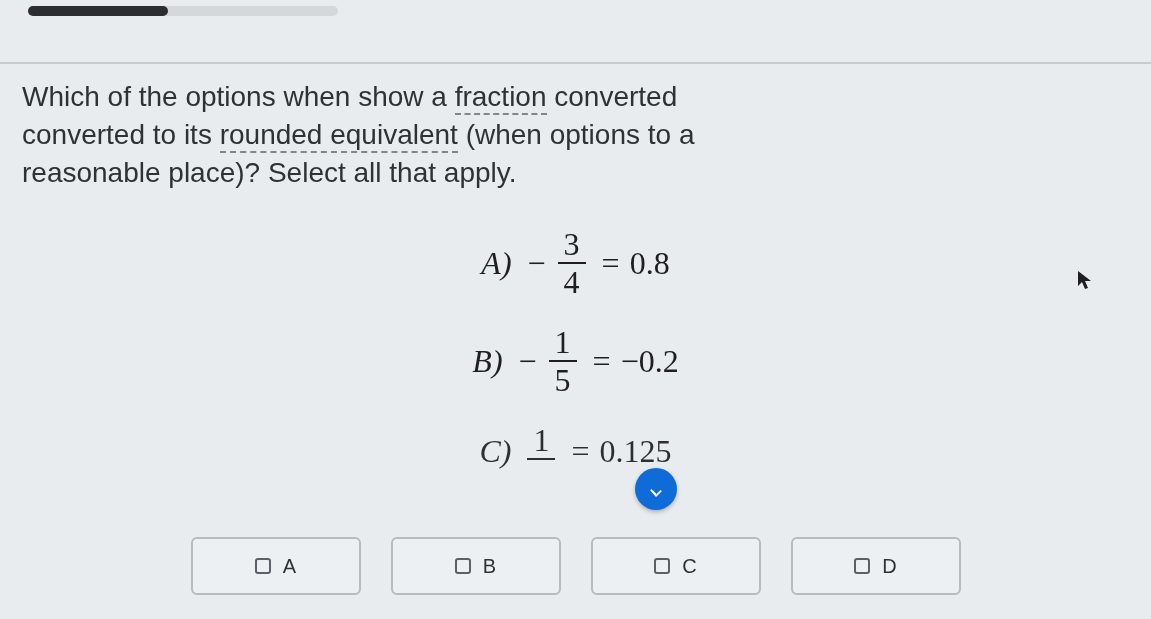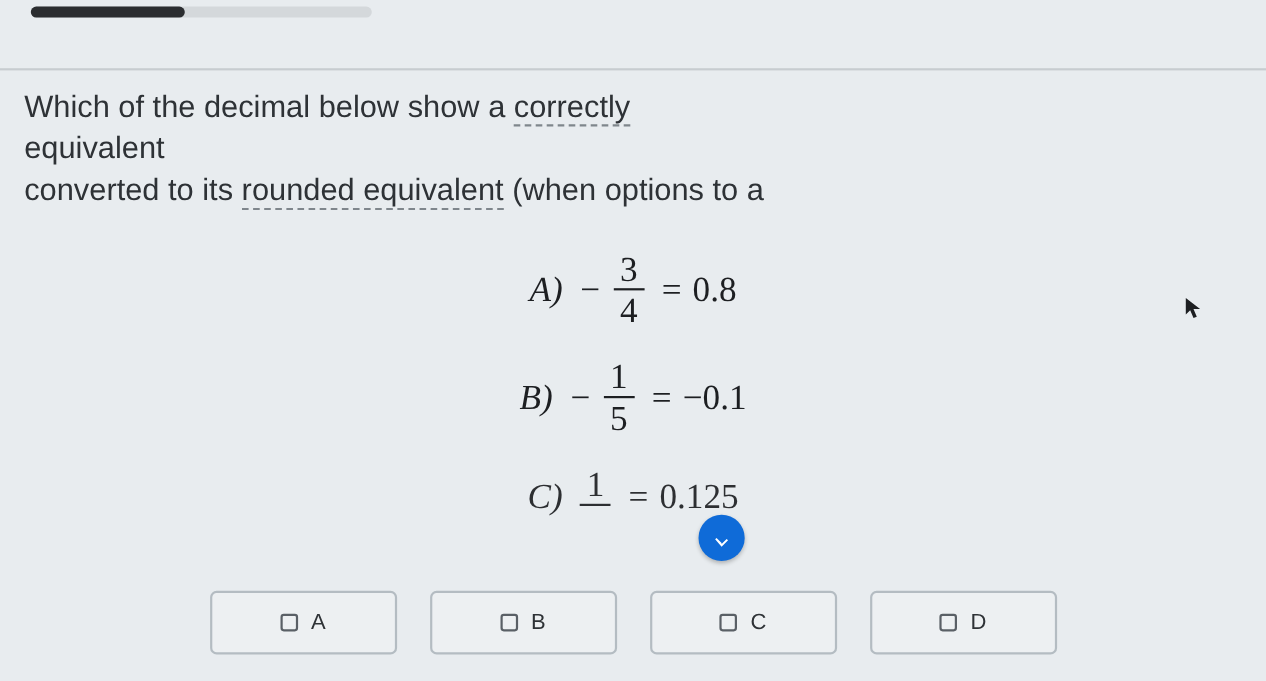--- a/index.html
+++ b/index.html
@@ -116,22 +116,23 @@
 <body>
 
 <div class="progress-track">
   <div class="progress-fill"></div>
 </div>
 
 <div class="hr"></div>
 
 <div class="question-box">
   <div class="question-text">
-    <span>Which of the decimal below show a </span><span class="underline-dashed">correctly</span><span> equivalent</span><br>
+    <span>Which of the options when show a </span><span class="underline-dashed">fraction</span><span> converted</span><br>
     <span>converted to its </span><span class="underline-dashed">rounded equivalent</span><span> (when options to a</span><br>
+    <span>reasonable place)? Select all that apply.</span>
   </div>
 </div>
 
 <div class="answers">
 
   <div class="eqrow">
     <span class="eqlabel">A)</span>
     <span class="minus">−</span>
     <span class="frac">
       <span class="num">3</span>
@@ -142,21 +143,21 @@
   </div>
 
   <div class="eqrow">
     <span class="eqlabel">B)</span>
     <span class="minus">−</span>
     <span class="frac">
       <span class="num">1</span>
       <span class="den">5</span>
     </span>
     <span class="eq">=</span>
-    <span class="rhs">−0.1</span>
+    <span class="rhs">−0.2</span>
   </div>
 
   <div class="row-c-clip">
     <div class="eqrow row-c">
       <span class="eqlabel">C)</span>
       <span class="frac">
         <span class="num">1</span>
         <span class="den"></span>
       </span>
       <span class="eq">=</span>

